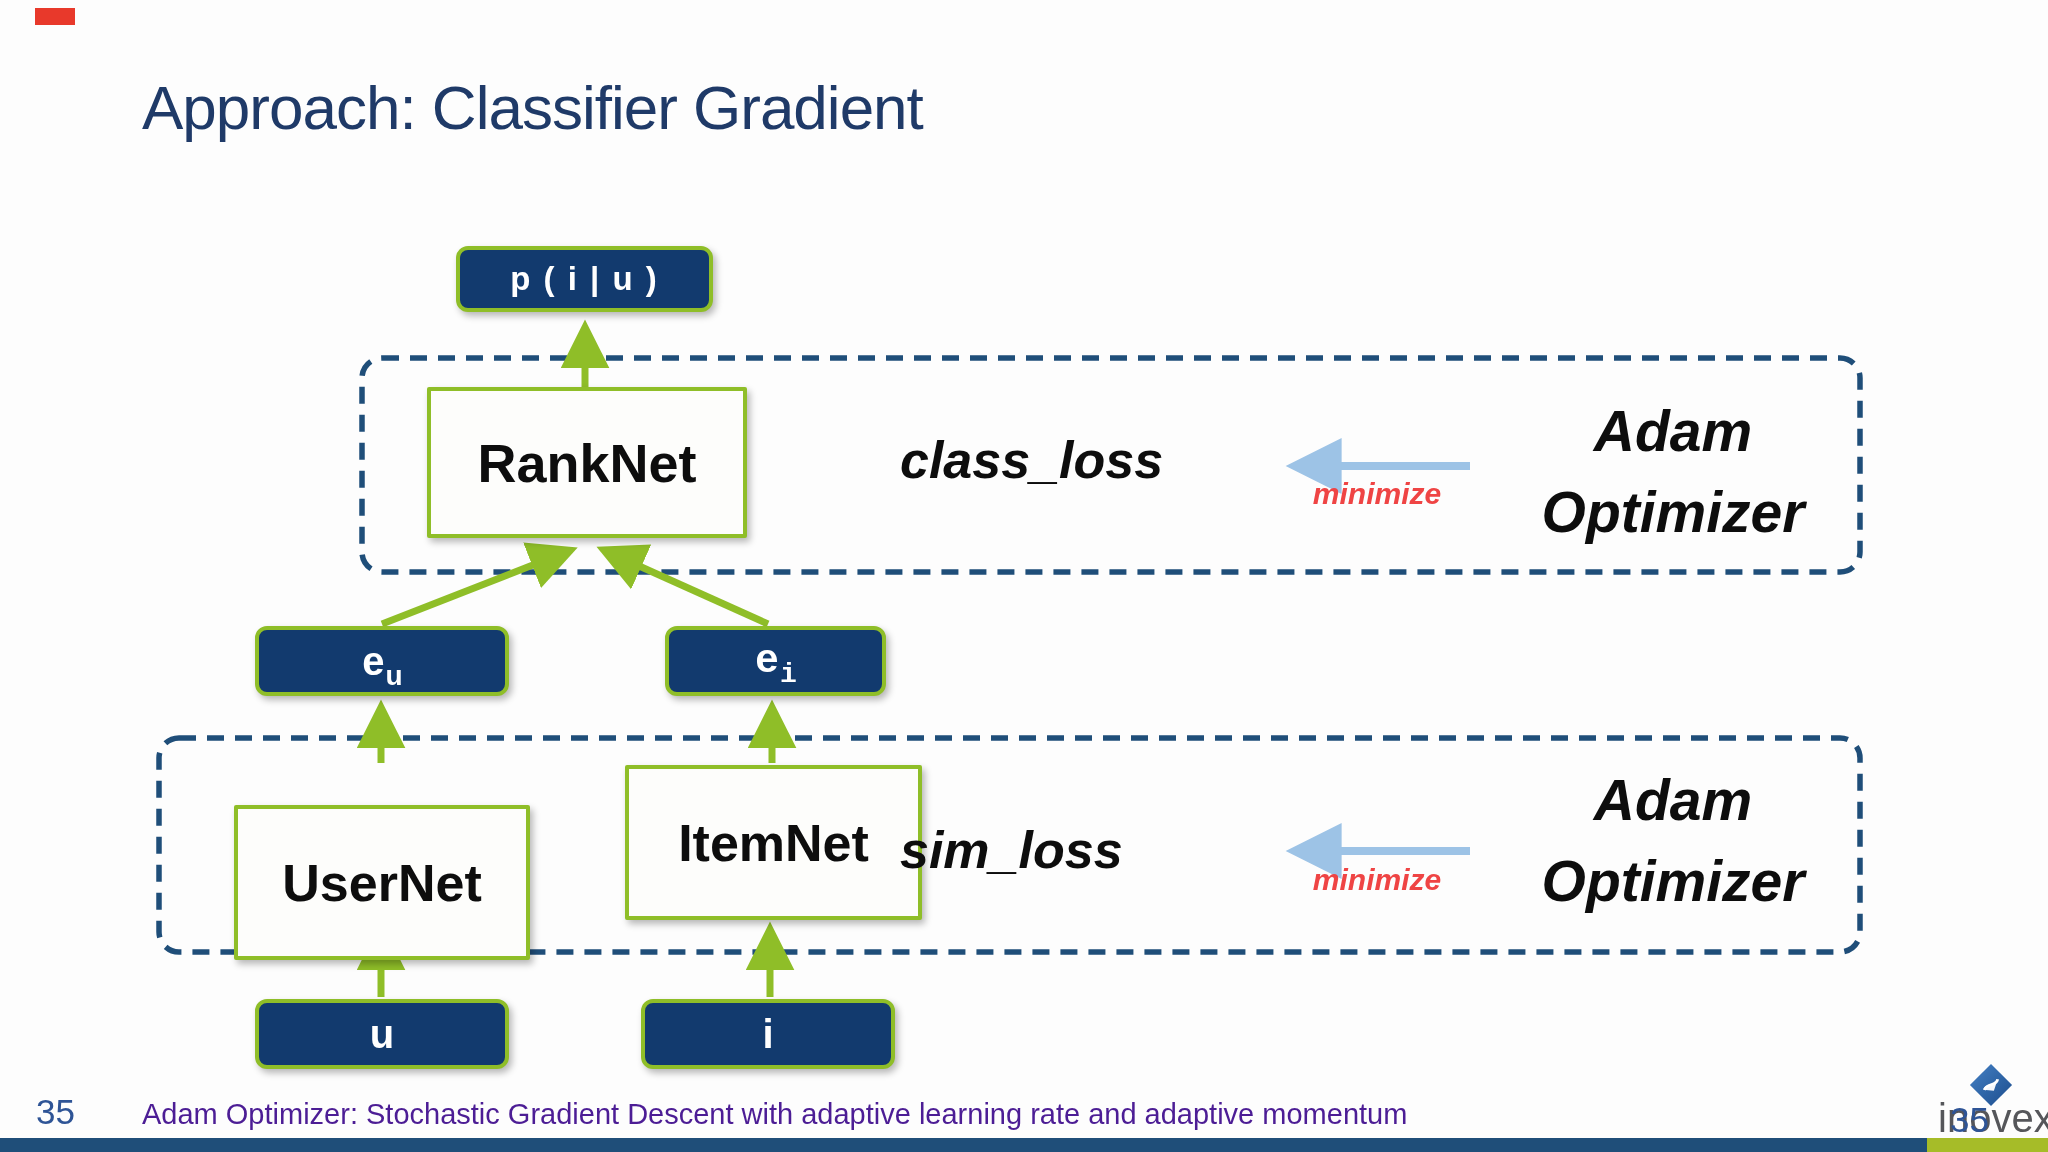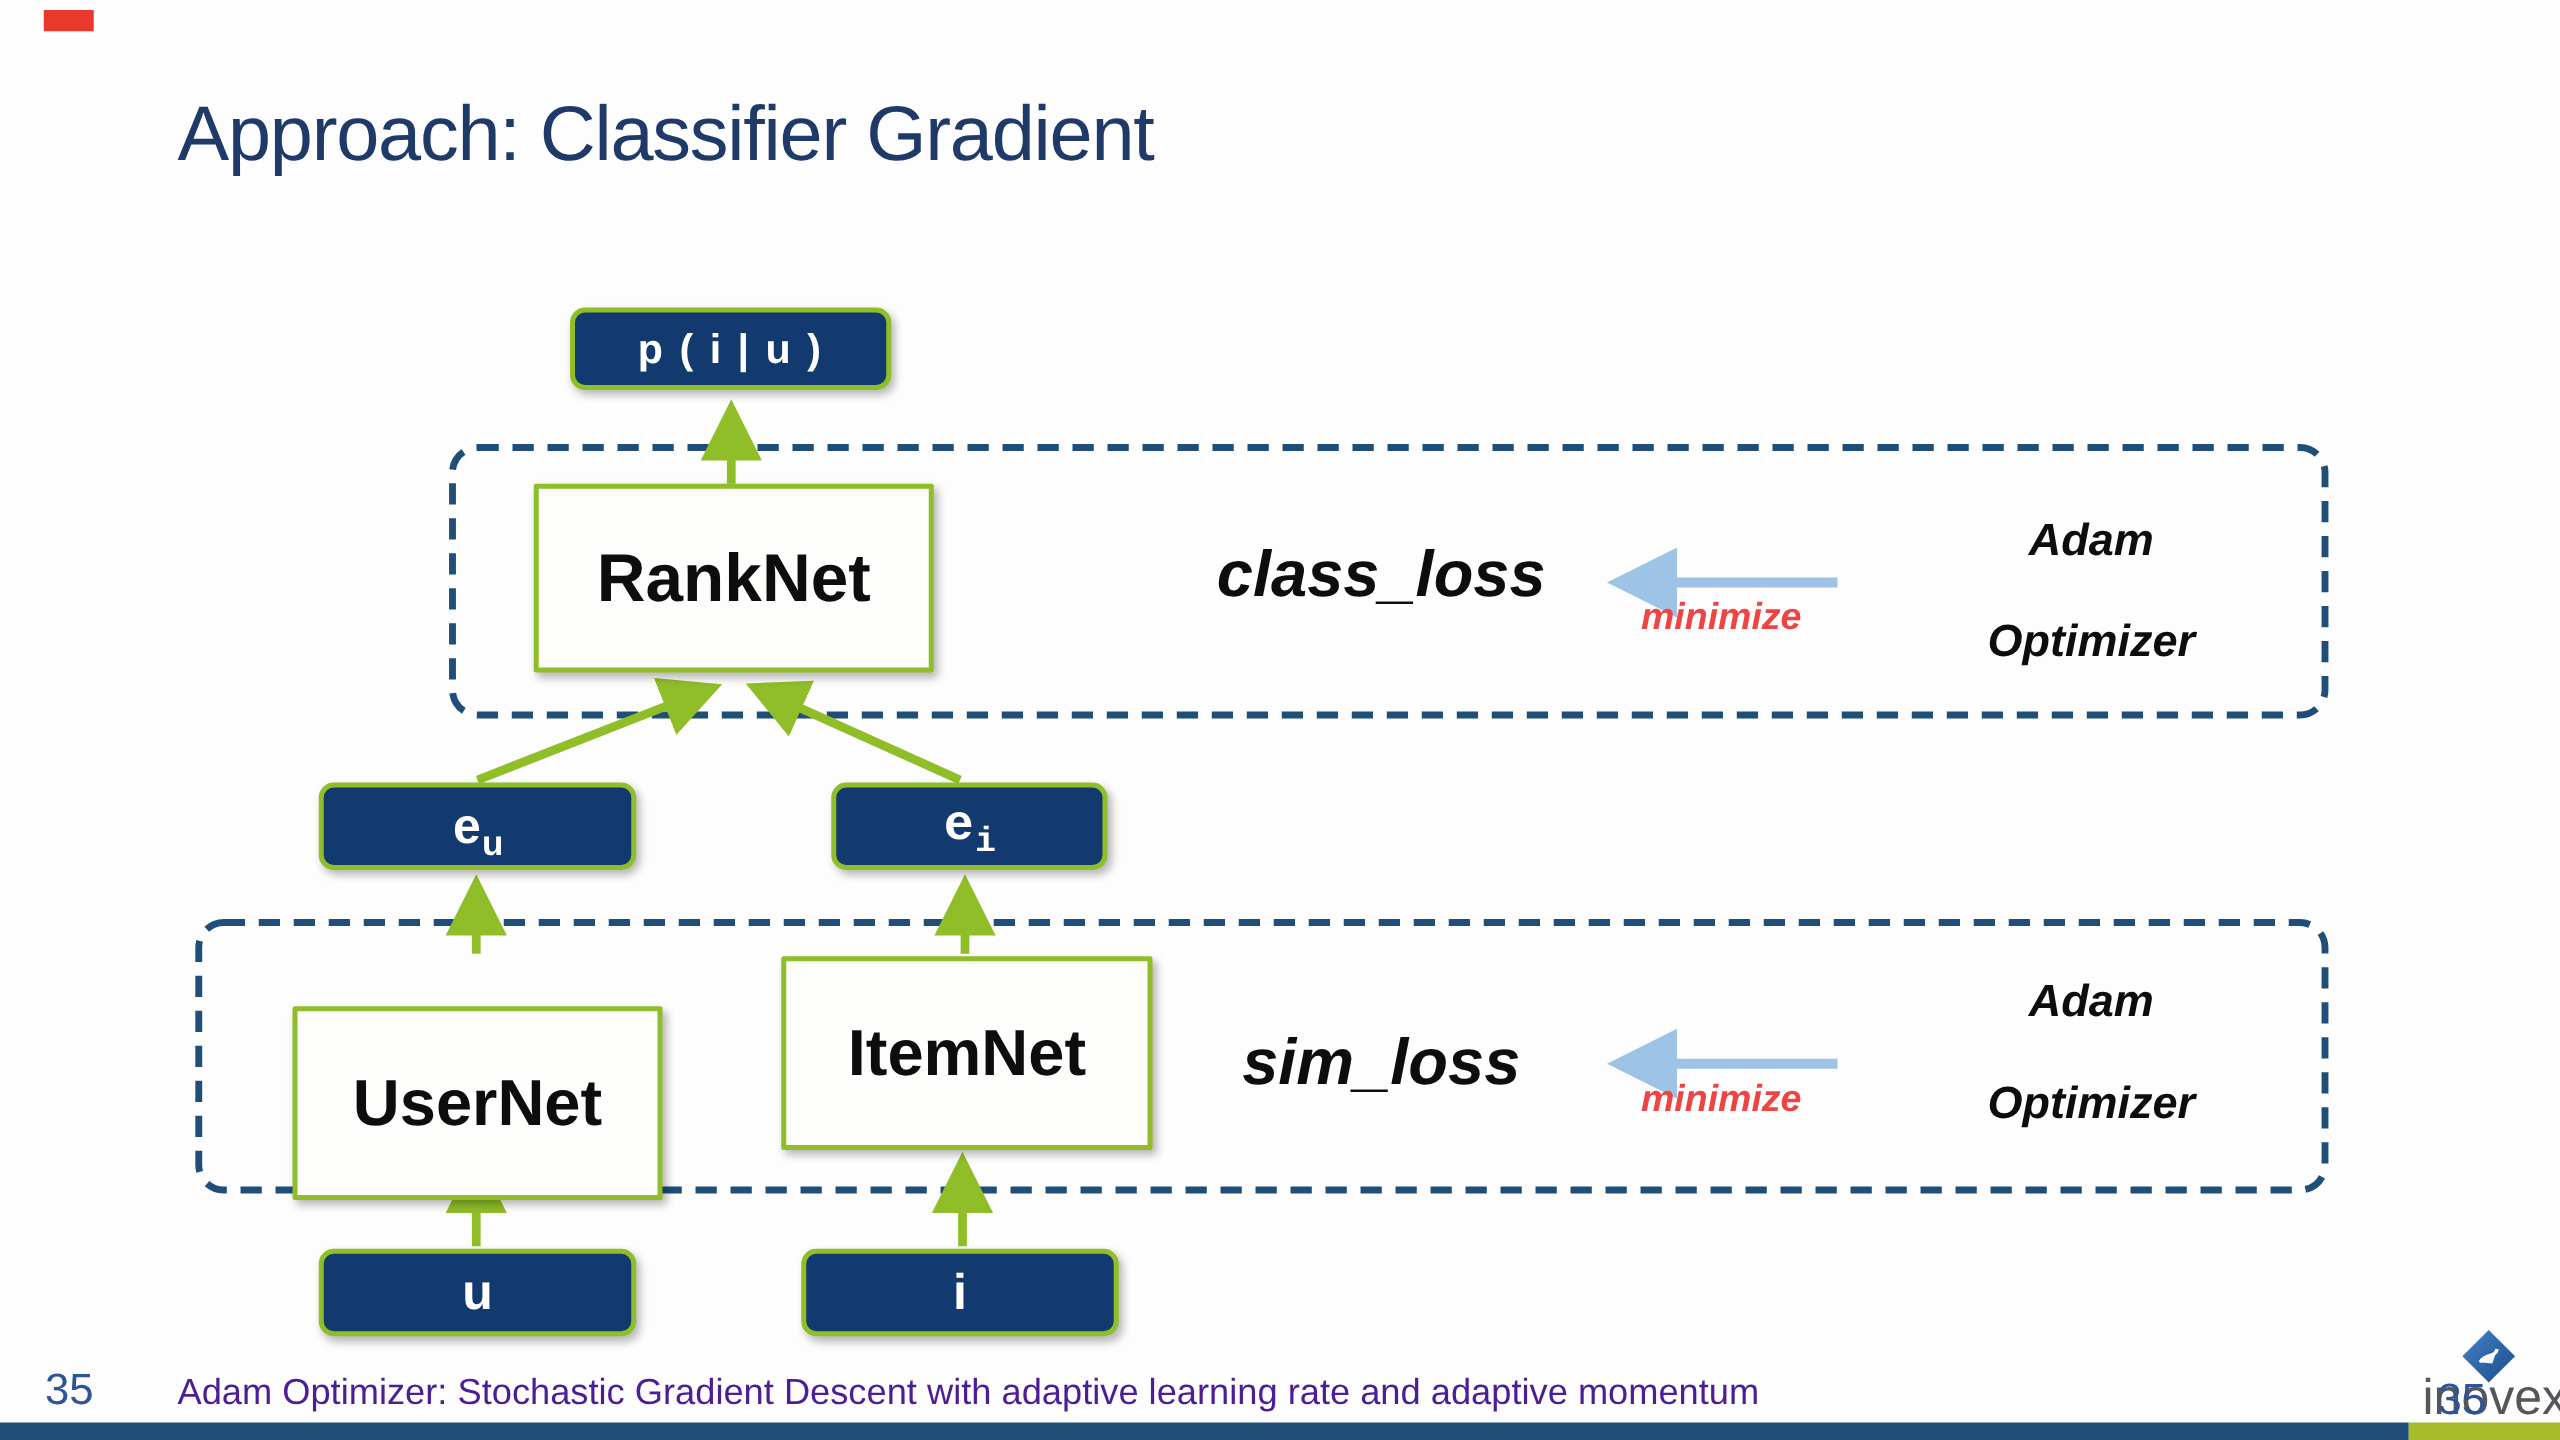--- a/index.html
+++ b/index.html
@@ -20,30 +20,30 @@
   .white-box{background:#fdfdfb;color:#0d0d0d;font-weight:bold;border-radius:2px;}
   .pbox{left:456px;top:246px;width:257px;height:66px;font-size:33px;letter-spacing:2px;}
   .ranknet{left:427px;top:387px;width:320px;height:151px;font-size:54px;}
   .eu{left:255px;top:626px;width:254px;height:70px;font-size:40px;}
   .ei{left:665px;top:626px;width:221px;height:70px;font-size:40px;font-family:Liberation Mono, monospace;}
   .usernet{left:234px;top:805px;width:296px;height:155px;font-size:52px;}
   .itemnet{left:625px;top:765px;width:297px;height:155px;font-size:52px;}
   .ubox{left:255px;top:999px;width:254px;height:70px;font-size:40px;}
   .ibox{left:641px;top:999px;width:254px;height:70px;font-size:40px;}
   .node sub{font-size:28px;vertical-align:baseline;position:relative;top:10px;left:1px;}
-  .loss{z-index:2;width:410px;text-align:center;font-style:italic;font-weight:bold;
+  .loss{z-index:2;width:410px;text-align:left;font-style:italic;font-weight:bold;
         font-size:52px;color:#0d0d0d;white-space:nowrap;}
   .loss1{left:900px;top:430px;}
   .loss2{left:900px;top:820px;}
   .minimize{z-index:2;width:210px;text-align:center;font-style:italic;font-weight:bold;
         font-size:30px;color:#ef4444;}
   .min1{left:1272px;top:477px;}
   .min2{left:1272px;top:863px;}
   .adam{z-index:2;width:400px;text-align:center;font-style:italic;font-weight:bold;
-        font-size:36px;color:#0d0d0d;line-height:81px;}
+        font-size:57px;color:#0d0d0d;line-height:81px;}
   .adam1{left:1473px;top:391px;}
   .adam2{left:1473px;top:760px;}
   .pageno{left:36px;top:1092px;font-size:35px;color:#2e5496;}
   .footnote{left:142px;top:1098px;font-size:29px;color:#4c1d95;white-space:nowrap;}
   .logo-text{left:1938px;top:1096px;font-size:40px;color:#55565a;letter-spacing:0px;z-index:2;}
   .logo-pageno{left:1950px;top:1100px;font-size:35px;color:#2e5496;z-index:3;}
   .logo-icon{left:1968px;top:1062px;z-index:2;}
   .bar-navy{left:0px;top:1138px;width:1927px;height:14px;background:#1f4e79;}
   .bar-green{left:1927px;top:1138px;width:121px;height:14px;background:#a6bc28;}
 </style>

